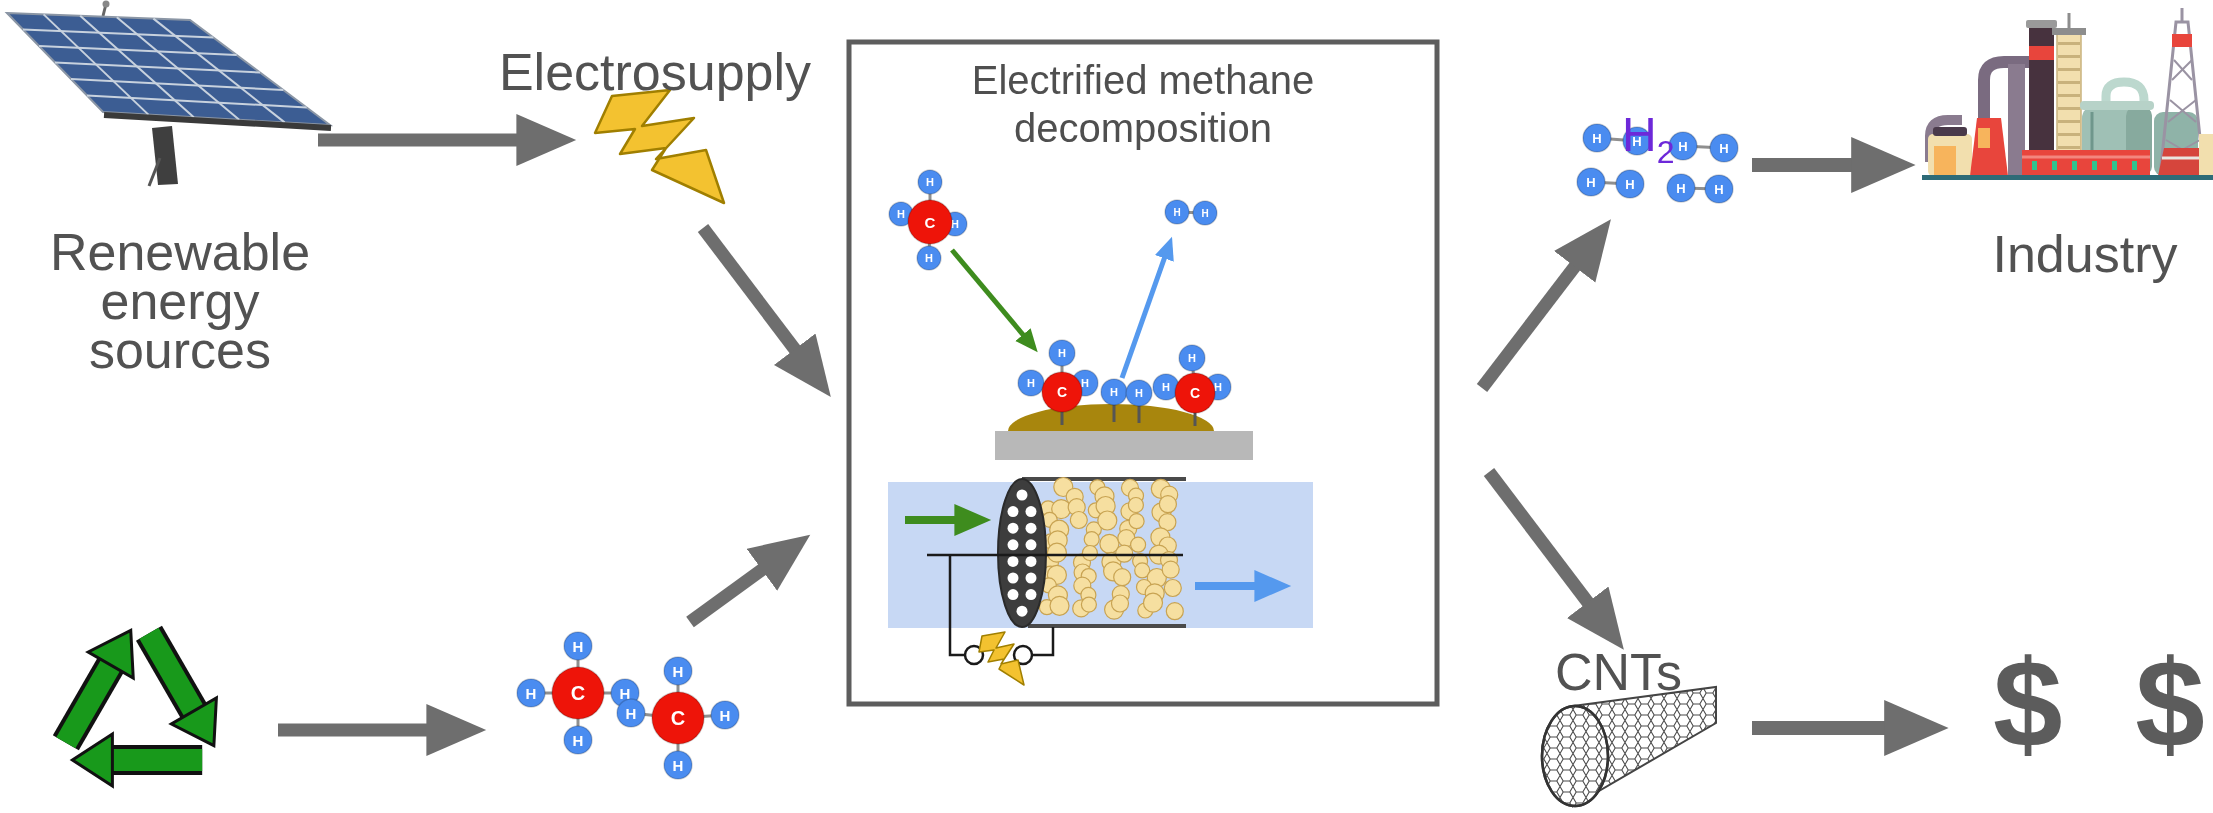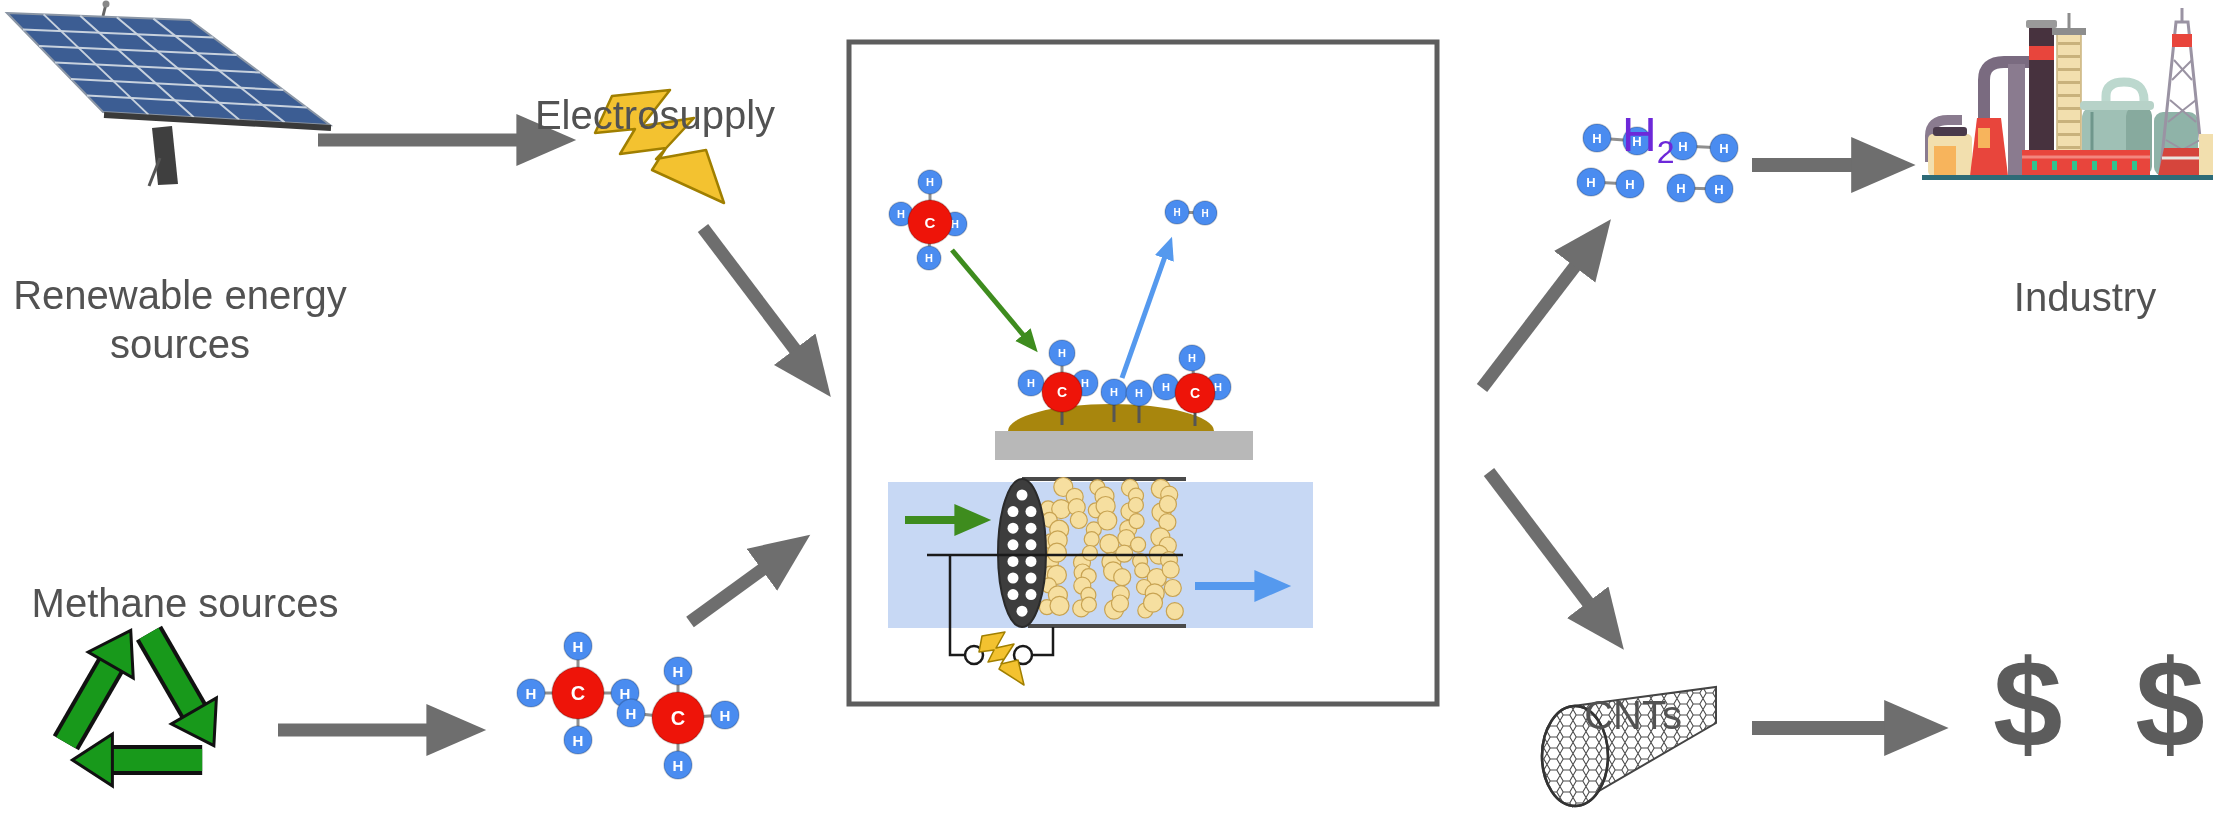--- a/index.html
+++ b/index.html
@@ -2,21 +2,21 @@
 <html><head>
 <meta charset="utf-8">
 <style>
   html,body{margin:0;padding:0;background:#ffffff;}
   .canvas{position:relative;width:2213px;height:813px;background:#ffffff;overflow:hidden;
           font-family:"Liberation Sans",sans-serif;}
   .canvas svg{position:absolute;left:0;top:0;}
   .lbl{position:absolute;color:#525252;white-space:pre-line;
        font-family:"Liberation Sans",sans-serif;}
   .lbl.center{text-align:center;}
-  .big{font-size:40px;line-height:49px;margin-top:43px;}
+  .big{font-size:52px;line-height:49px;}
   .boxtitle{font-size:40px;line-height:48px;color:#4f4f4f;}
   .formula{font-size:48px;color:#6d28d9;}
   .formula .sub{font-size:32px;vertical-align:-12px;}
   .money{font-size:125px;font-weight:bold;color:#5c5c5c;word-spacing:34px;letter-spacing:2px;}
 </style>
 </head>
 <body>
 
 <div class="canvas">
 
@@ -364,22 +364,23 @@
           <text x="1139" y="393" text-anchor="middle" dominant-baseline="central" fill="#ffffff" font-size="11" font-weight="bold" font-family="&quot;Liberation Sans&quot;, sans-serif">H</text>
         </g>
       </g>
 </svg>
 
 <div class="lbl big center" style="left:-10px;top:228px;width:380px;">Renewable energy
 sources</div>
 
 <div class="lbl big center" style="left:495px;top:48px;width:320px;">Electrosupply</div>
 
-
-<div class="lbl big center" style="left:5px;top:536px;width:360px;">Methane sources</div>
+<div class="lbl boxtitle center" style="left:849px;top:56px;width:588px;">Electrified methane
+decomposition</div>
+
 
 
 <div class="lbl formula" style="left:1622px;top:52px;">
   <span>H</span><span class="sub">2</span>
 </div>
 
 <div class="lbl big center" style="left:1955px;top:230px;width:260px;">Industry</div>
 
 <div class="lbl big center" style="left:1552px;top:648px;width:130px;text-align:right;">CNTs</div>
 

